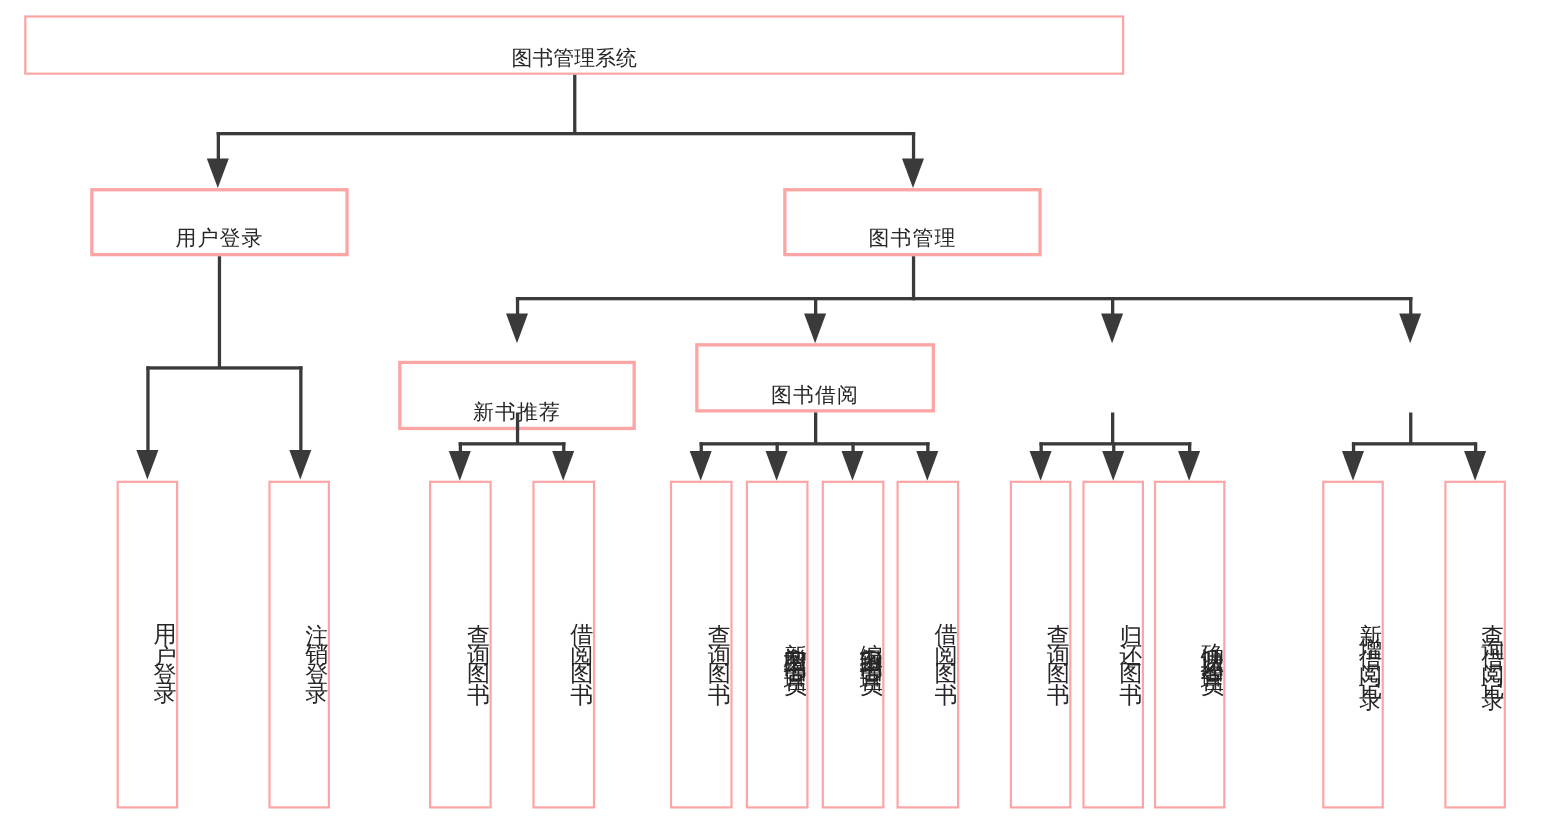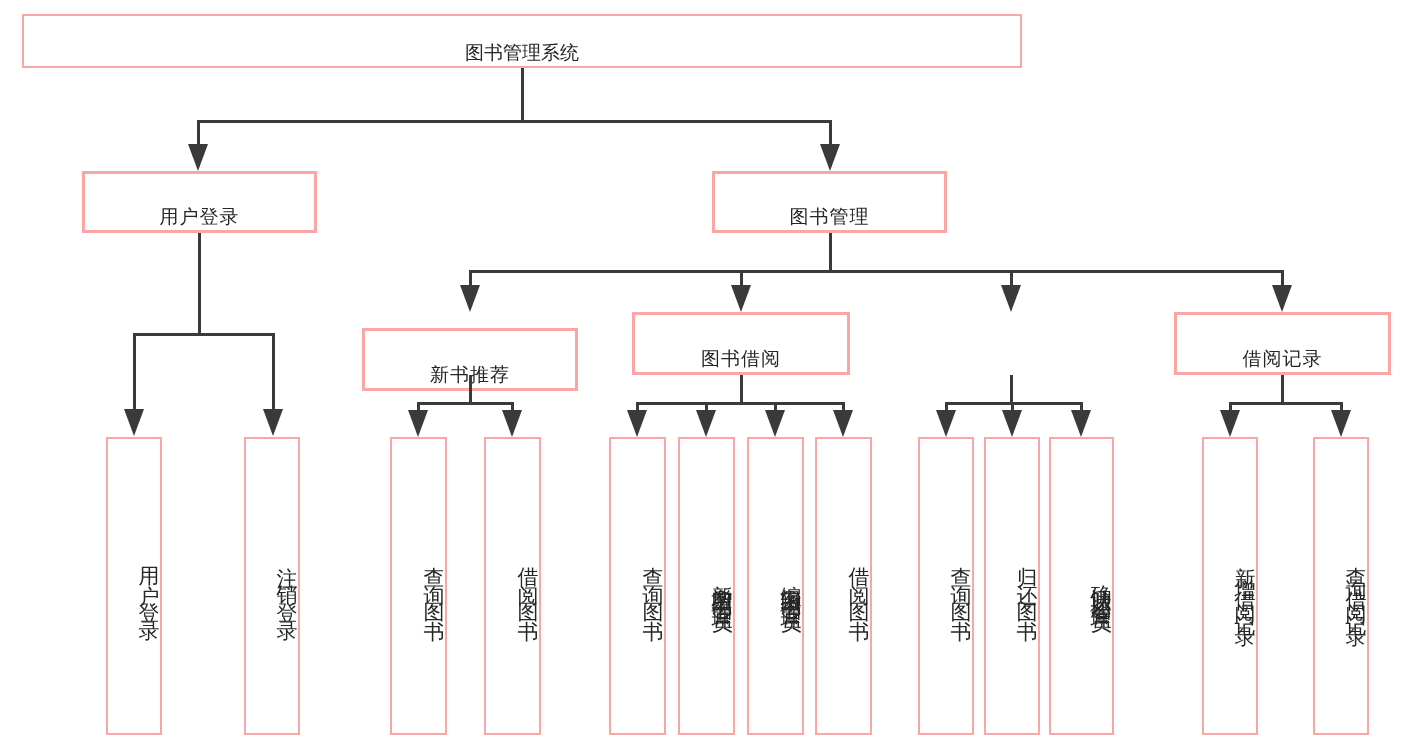--- a/index.html
+++ b/index.html
@@ -87,23 +87,20 @@
   <div class="arrow" style="left:1001px;top:285px;"></div>
   <div class="vline" style="left:1281px;top:270px;height:18px;"></div>
   <div class="arrow" style="left:1272px;top:285px;"></div>
 
   <div class="box lvl" style="left:362px;top:312px;width:216px;height:63px;margin-top:16px;">
     <span>新书推荐</span>
   </div>
   <div class="box lvl" style="left:632px;top:312px;width:218px;height:63px;">
     <span>图书借阅</span>
   </div>
-  <div class="box lvl" style="left:1174px;top:312px;width:217px;height:63px;">
-    <span>借阅记录</span>
-  </div>
 
   <div class="vline" style="left:469px;top:375px;height:29px;"></div>
   <div class="hline" style="left:417px;top:402px;width:97px;"></div>
   <div class="vline" style="left:417px;top:402px;height:10px;"></div>
   <div class="arrow" style="left:408px;top:410px;"></div>
   <div class="vline" style="left:511px;top:402px;height:10px;"></div>
   <div class="arrow" style="left:502px;top:410px;"></div>
 
   <div class="vline" style="left:740px;top:375px;height:29px;"></div>
   <div class="hline" style="left:636px;top:402px;width:209px;"></div>

